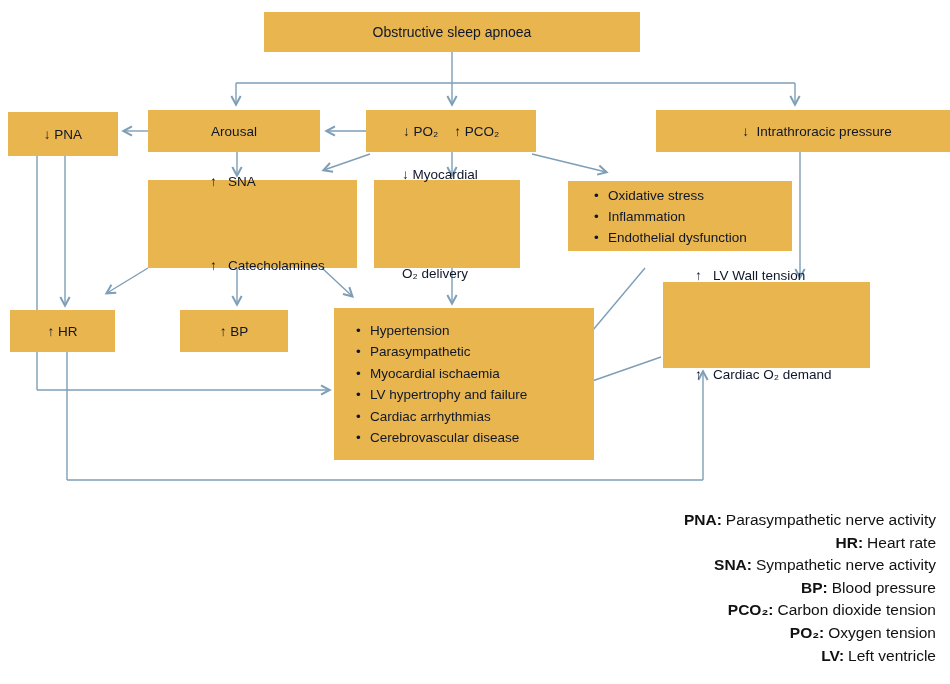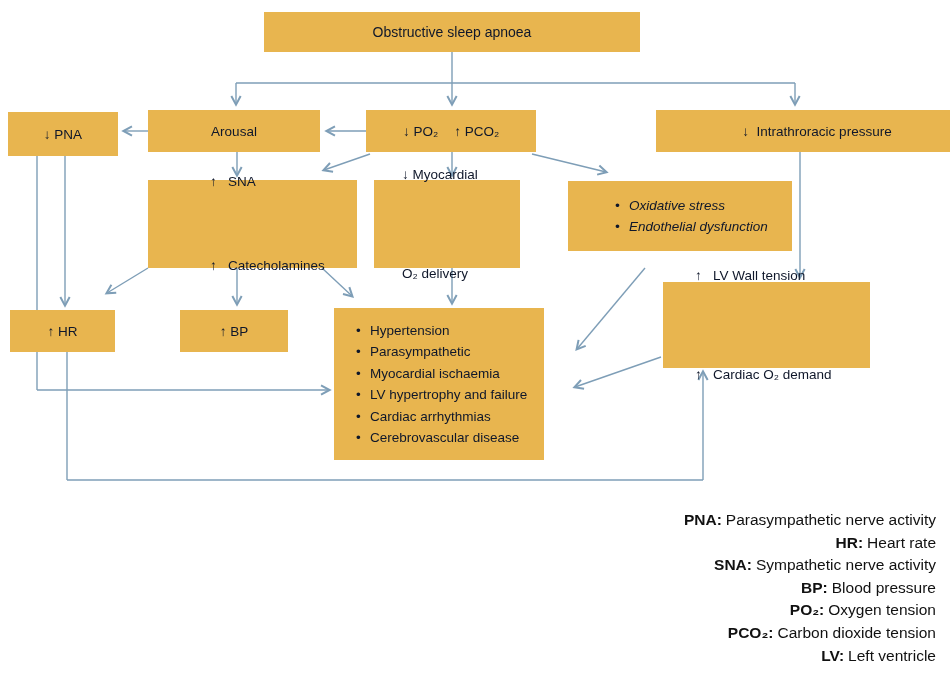--- a/index.html
+++ b/index.html
@@ -127,36 +127,37 @@
     </div>
   </div>
 
   <div class="box left" style="left:374px;top:180px;width:146px;height:88px;padding-left:28px;">
     <div class="lines" style="line-height:33px;">
       <div>↓ Myocardial</div>
       <div>O₂ delivery</div>
     </div>
   </div>
 
-  <div class="box left" style="left:568px;top:181px;width:224px;height:70px;padding-left:47px;font-style:italic;">
+  <div class="box left" style="left:568px;top:181px;width:224px;height:70px;padding-left:26px;">
     <ul class="blist" style="line-height:21px;">
       <li>Oxidative stress</li>
+      <li>Inflammation</li>
       <li>Endothelial dysfunction</li>
     </ul>
   </div>
 
   <div class="box" style="left:10px;top:310px;width:105px;height:42px;">
     <span class="lines">↑ HR</span>
   </div>
 
   <div class="box" style="left:180px;top:310px;width:108px;height:42px;">
     <span class="lines">↑ BP</span>
   </div>
 
-  <div class="box left" style="left:334px;top:308px;width:210px;height:152px;padding-left:22px;">
+  <div class="box left" style="left:334px;top:308px;width:260px;height:152px;padding-left:22px;">
     <ul class="blist" style="line-height:21.5px;">
       <li>Hypertension</li>
       <li>Parasympathetic</li>
       <li>Myocardial ischaemia</li>
       <li>LV hypertrophy and failure</li>
       <li>Cardiac arrhythmias</li>
       <li>Cerebrovascular disease</li>
     </ul>
   </div>
 
@@ -165,18 +166,18 @@
       <div>↑   LV Wall tension</div>
       <div>↑   Cardiac O₂ demand</div>
     </div>
   </div>
 
   <div class="legend">
     <div><span class="term">PNA:</span><span class="def">Parasympathetic nerve activity</span></div>
     <div><span class="term">HR:</span><span class="def">Heart rate</span></div>
     <div><span class="term">SNA:</span><span class="def">Sympathetic nerve activity</span></div>
     <div><span class="term">BP:</span><span class="def">Blood pressure</span></div>
+    <div><span class="term">PCO₂:</span><span class="def">Carbon dioxide tension</span></div>
     <div><span class="term">PO₂:</span><span class="def">Oxygen tension</span></div>
-    <div><span class="term">PCO₂:</span><span class="def">Carbon dioxide tension</span></div>
     <div><span class="term">LV:</span><span class="def">Left ventricle</span></div>
   </div>
 
 </div>
 
 </body></html>

